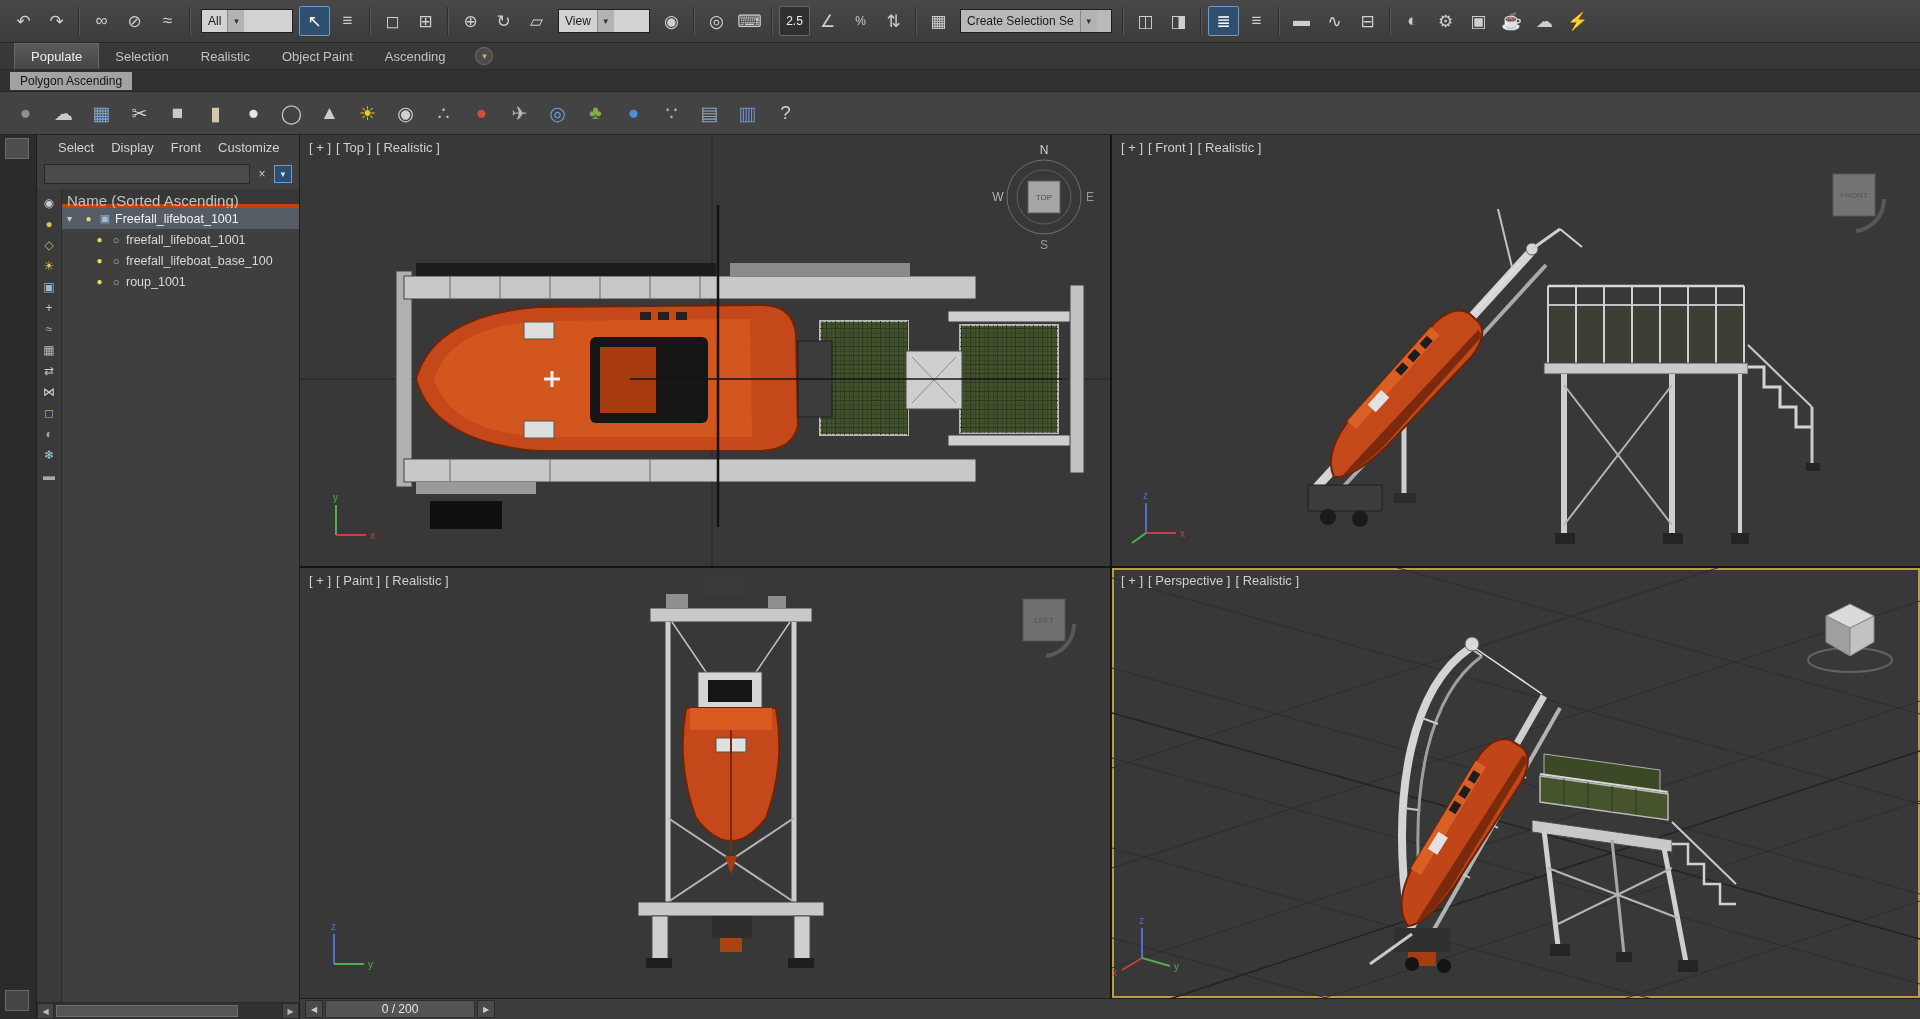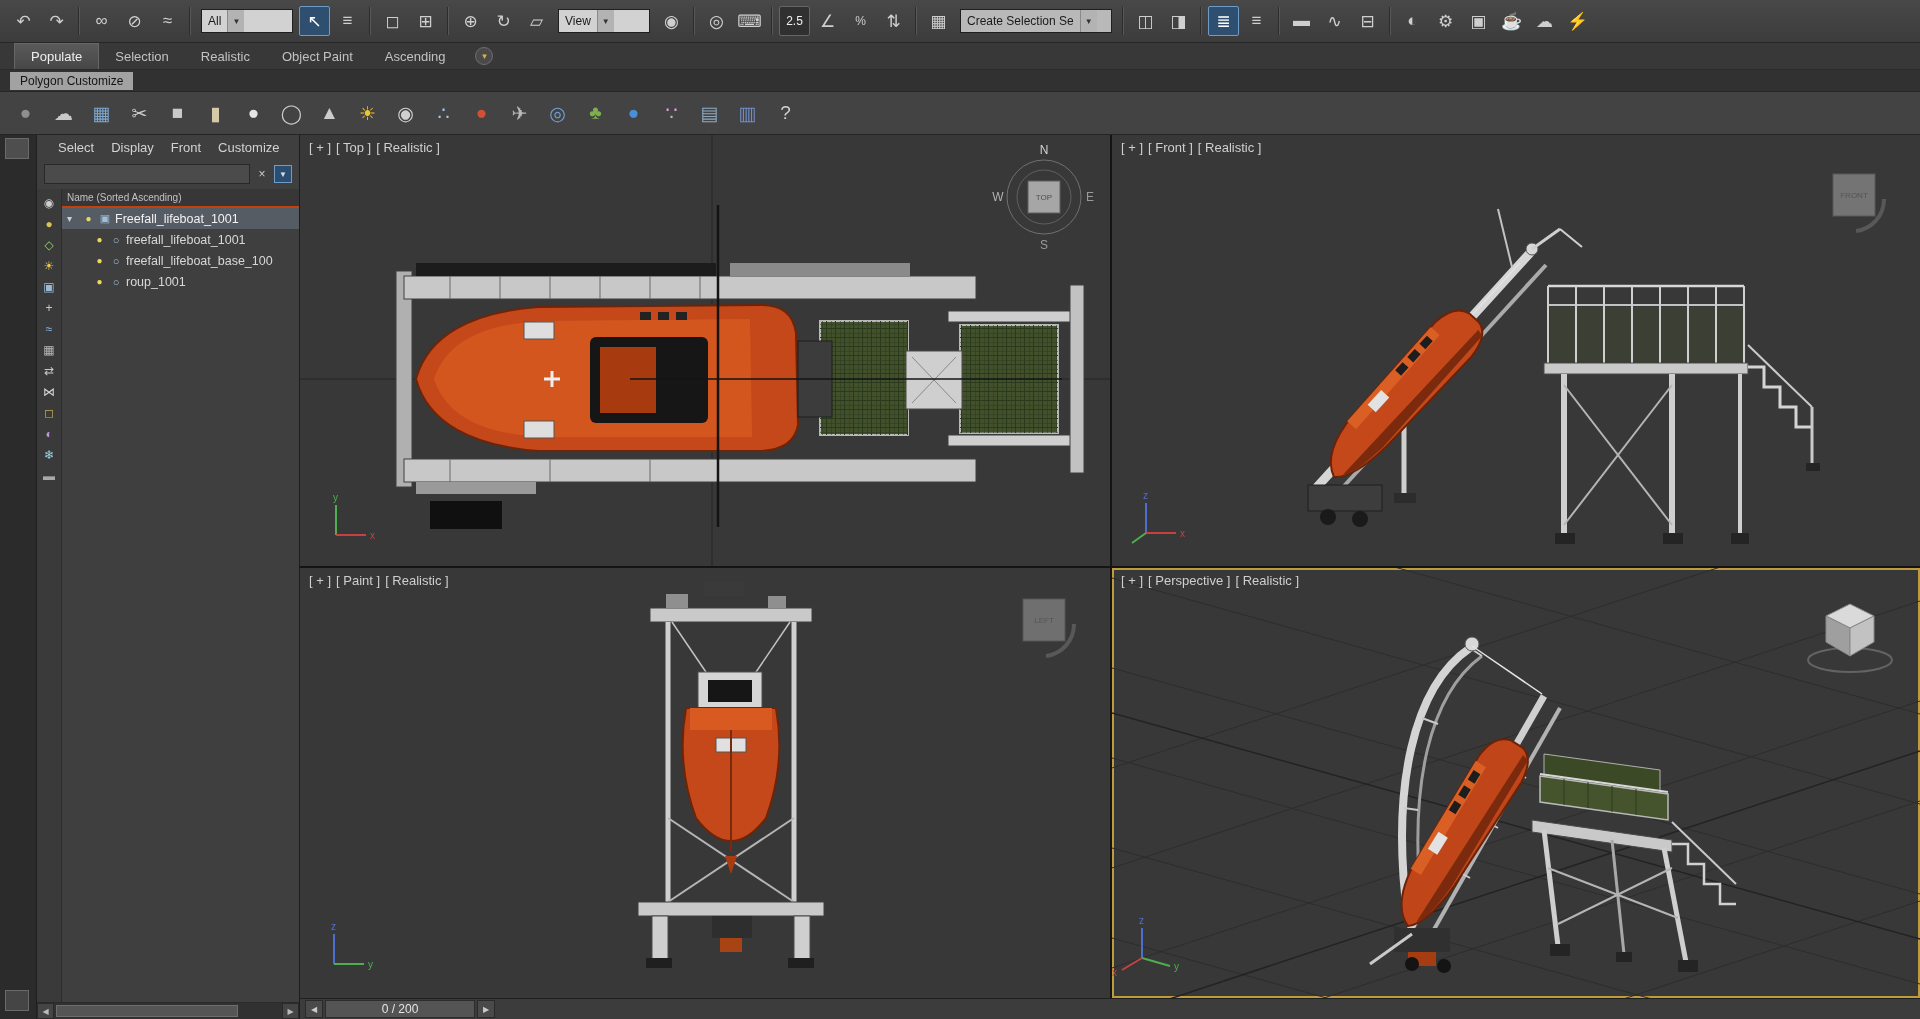--- a/index.html
+++ b/index.html
@@ -54,21 +54,21 @@
     display:flex;align-items:center;justify-content:center}
   .ebody{flex:1;display:flex;min-height:0}
   .fstrip{width:25px;background:#3a3a3a;border-right:1px solid #2d2d2d;display:flex;flex-direction:column;align-items:center;padding-top:3px}
   .fi{width:21px;height:21px;display:flex;align-items:center;justify-content:center;font-size:12px}
   .fi:nth-child(1){color:#cfcfcf}.fi:nth-child(2){color:#d9c25a}.fi:nth-child(3){color:#8fd05a}
   .fi:nth-child(4){color:#e8c84a}.fi:nth-child(5){color:#9ab8d8}.fi:nth-child(6){color:#c9c9c9}
   .fi:nth-child(7){color:#8fb8e8}.fi:nth-child(8){color:#b8b8b8}.fi:nth-child(9){color:#c9c9c9}
   .fi:nth-child(10){color:#d8d8d8}.fi:nth-child(11){color:#c9a85a}.fi:nth-child(12){color:#b89ad8}
   .fi:nth-child(13){color:#9ad8e8}.fi:nth-child(14){color:#a8a8a8}
   .etree{flex:1;display:flex;flex-direction:column;overflow:hidden}
-  .ehead{height:19px;background:#373737;border-bottom:2px solid #c2410c;color:#c2c2c2;font-size:10px;padding:3px 0 0 5px;white-space:nowrap}
+  .ehead{height:19px;background:#373737;border-bottom:4px solid #c2410c;color:#c2c2c2;font-size:15px;padding:3px 0 0 5px;white-space:nowrap}
   .erow{height:21px;display:flex;align-items:center;font-size:12.5px;color:#d8d8d8;padding-left:5px;gap:3px;white-space:nowrap}
   .erow.sel{background:#565c64;color:#f2f2f2}
   .erow.child{padding-left:31px}
   .ex{width:12px;font-size:10px;color:#cfcfcf}
   .bulb{color:#ead95a;font-size:10px;width:13px;text-align:center}
   .oi{font-size:11px;width:14px;text-align:center;color:#9fc0dd}
   .efill{flex:1}
   .ehscroll{height:17px;background:#383838;border-top:1px solid #2a2a2a;display:flex}
   .sbtn{width:17px;background:#454545;border:1px solid #2a2a2a;color:#bbb;font-size:8px;display:flex;align-items:center;justify-content:center}
   .strack{flex:1;position:relative;background:#313131}
@@ -154,21 +154,21 @@
 <div class="rtabs">
   <div class="rtab act">Populate</div>
   <div class="rtab">Selection</div>
   <div class="rtab">Realistic</div>
   <div class="rtab">Object Paint</div>
   <div class="rtab">Ascending</div>
   <div class="rcirc">▾</div>
 </div>
 
 <div class="pstrip">
-  <div class="pchip">Polygon Customize</div>
+  <div class="pchip">Polygon Ascending</div>
 </div>
 
 <div class="tb2">
   <div class="ti2">●</div>
   <div class="ti2">☁</div>
   <div class="ti2">▦</div>
   <div class="ti2">✂</div>
   <div class="ti2">■</div>
   <div class="ti2">▮</div>
   <div class="ti2">●</div>

